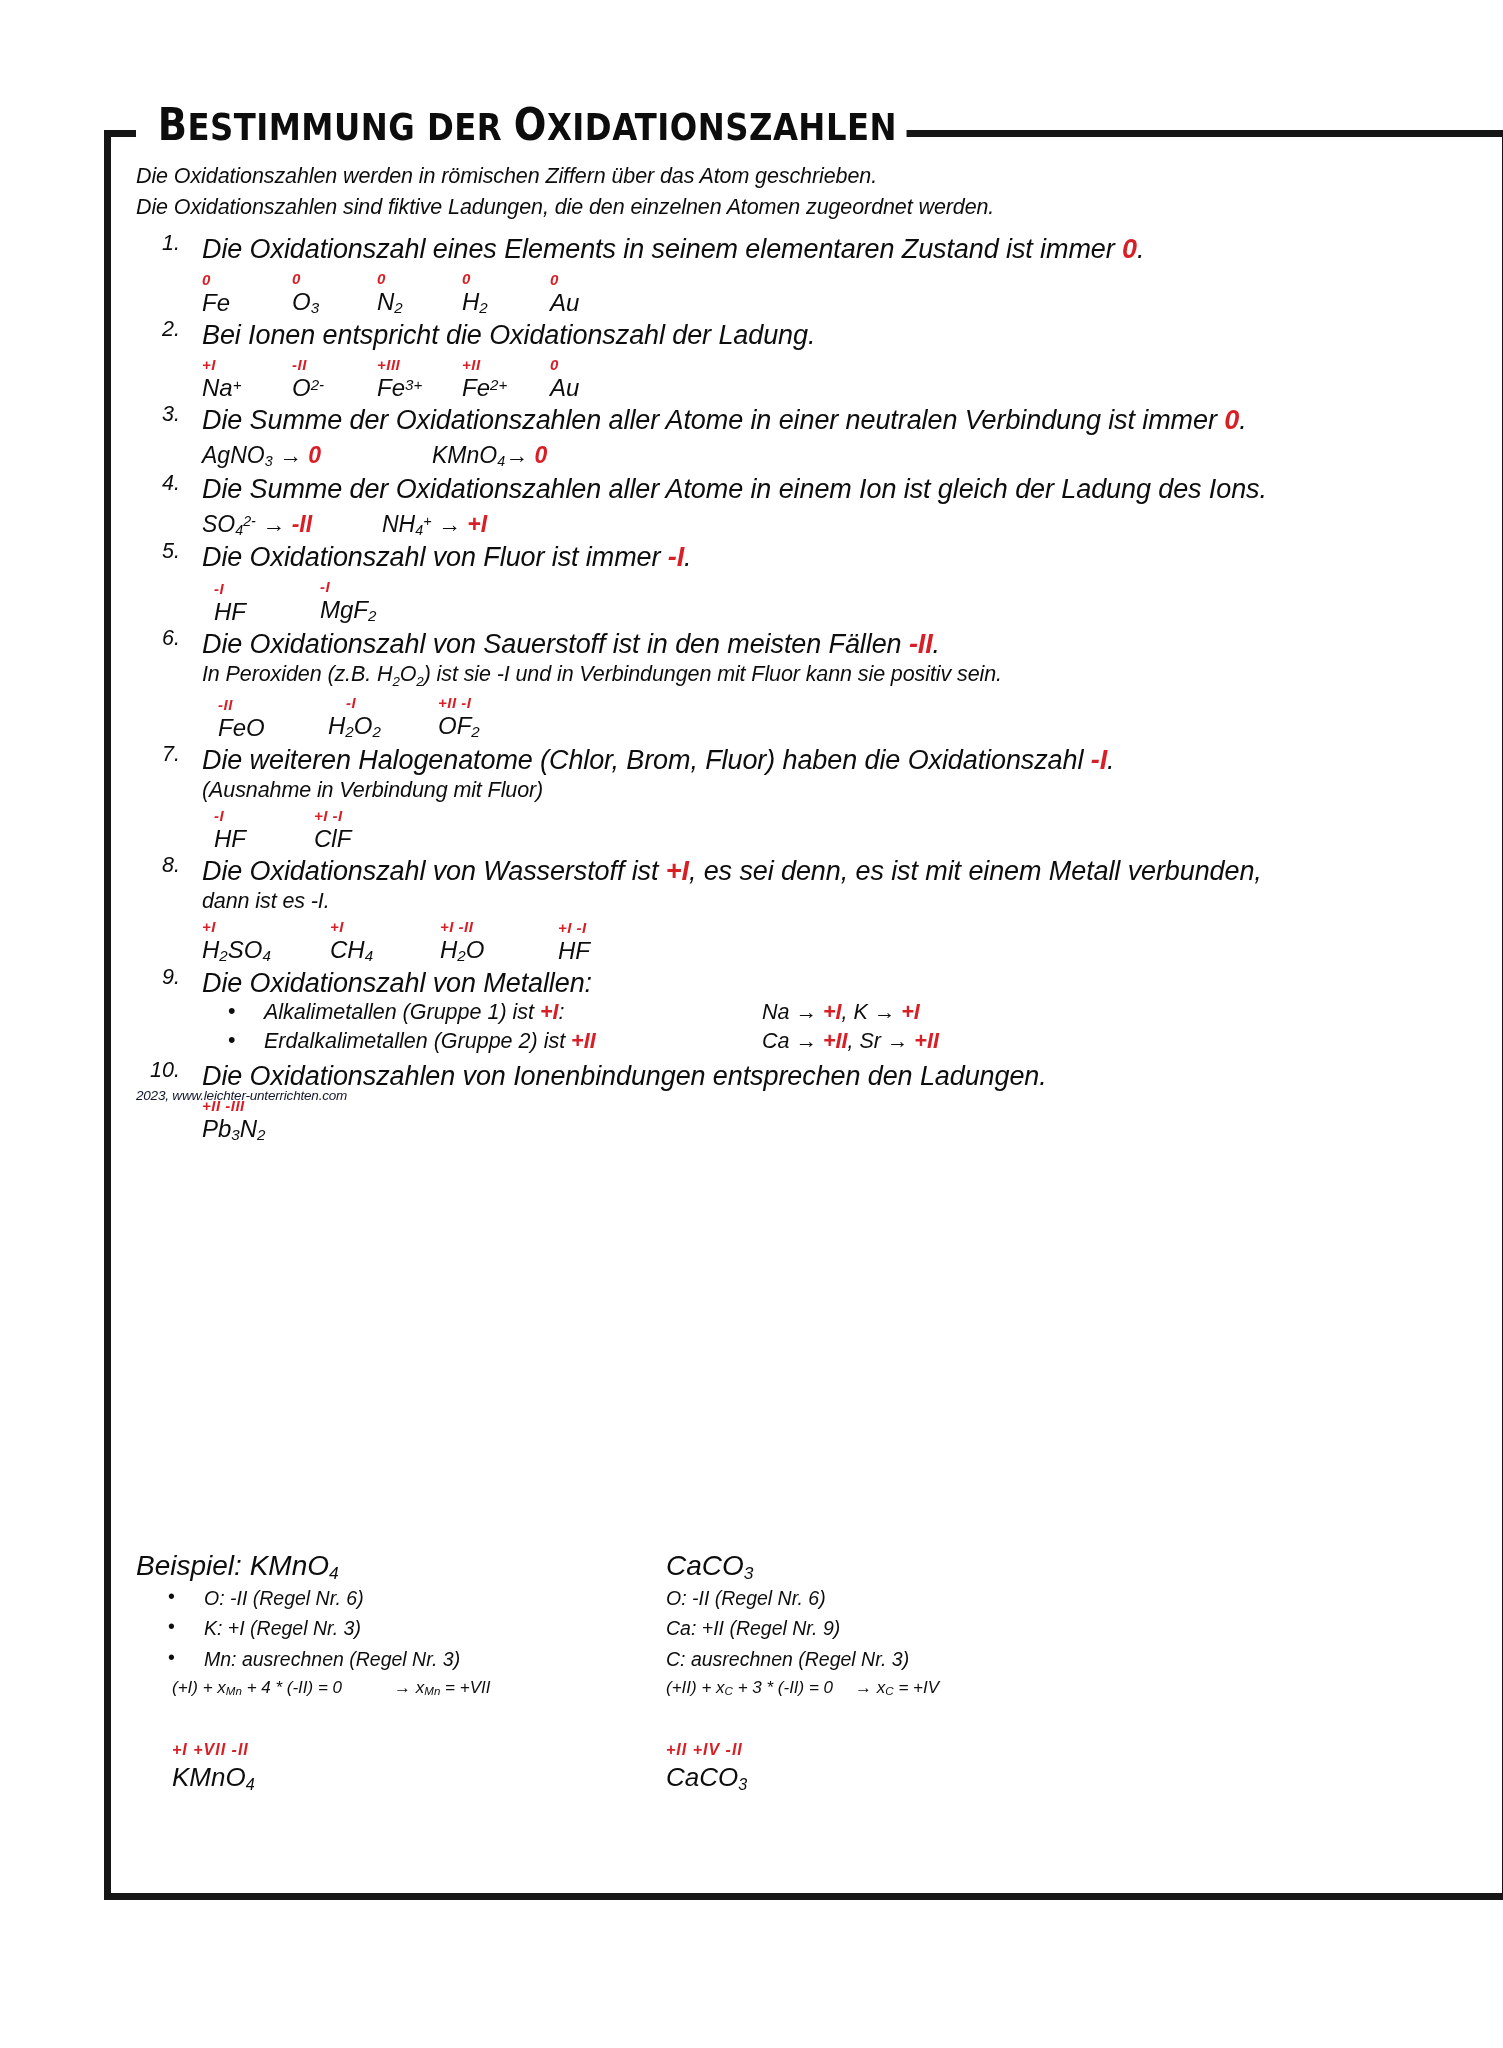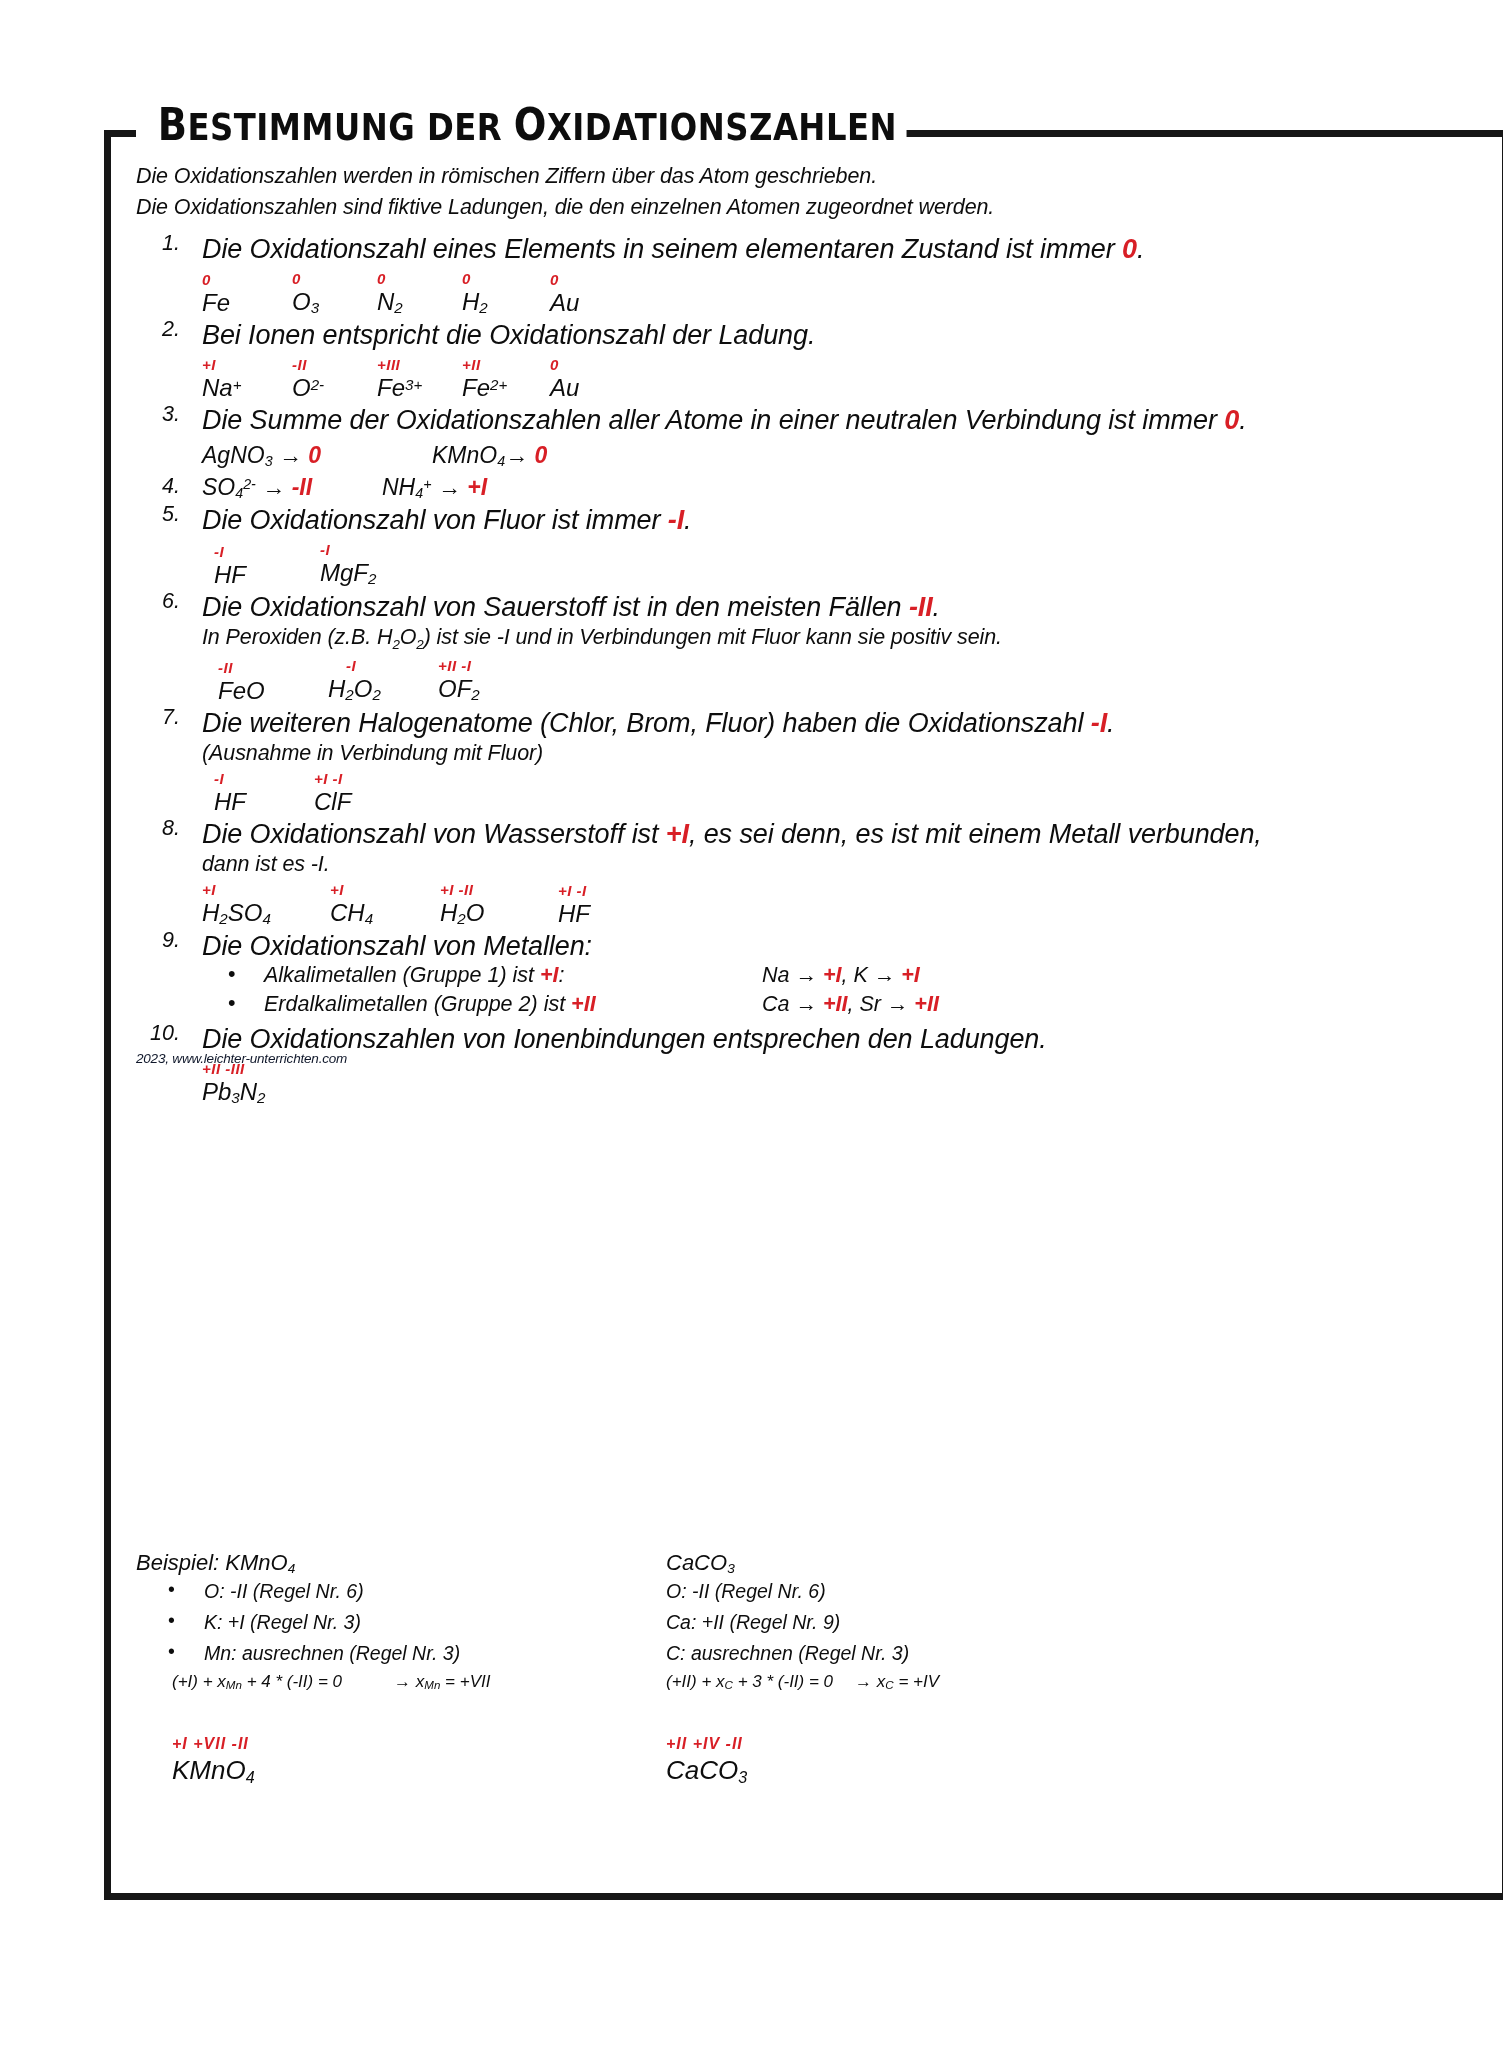--- a/index.html
+++ b/index.html
@@ -76,21 +76,21 @@
   ul.bul{list-style:none;margin:2px 0 0 0;padding:0;}
   ul.bul li{position:relative;padding-left:62px;margin-bottom:7px;font-size:21.5px;}
   ul.bul li .dot{position:absolute;left:26px;top:-1px;font-style:normal;}
   .bul-right{position:absolute;left:560px;top:0;white-space:nowrap;}
 
   
   .beispiel{position:absolute;left:0px;top:1386px;width:100%;font-style:italic;}
   .bsp-col{position:absolute;top:0;}
   .bsp-left{left:0px;width:520px;}
   .bsp-right{left:530px;width:560px;}
-  .bsp-head{font-size:22px;margin-bottom:6px;}
+  .bsp-head{font-size:28px;margin-bottom:6px;}
   .bsp-head sub{font-size:0.62em;vertical-align:-0.22em;}
   .bsp-list{list-style:none;margin:0;padding:0;}
   .bsp-list li{position:relative;font-size:19.5px;margin-bottom:11px;padding-left:68px;}
   .bsp-list li .dot{position:absolute;left:32px;top:-2px;font-style:normal;}
   .bsp-list.nodots li{padding-left:0;}
   .calc{font-size:17px;margin-top:-2px;white-space:nowrap;}
   .calc sub{font-size:0.68em;vertical-align:-0.2em;}
   .calc .arrow{display:inline-block;margin-left:52px;}
   .calc .arrow.tight{margin-left:22px;}
   .result{margin-top:44px;}
@@ -185,20 +185,21 @@
         <span class="num">3.</span>
         <div class="rule-text"><span>Die Summe der Oxidationszahlen aller Atome in einer neutralen Verbindung ist immer </span><span class="red">0</span><span>.</span></div>
         <div class="fx-row" style="margin-top:7px">
           <div class="inline-formula" style="width:230px">AgNO<sub>3</sub> <span>→</span> <span class="redn">0</span></div>
           <div class="inline-formula">KMnO<sub>4</sub><span>→</span> <span class="redn">0</span></div>
         </div>
       </li>
 
       <li>
         <span class="num">4.</span>
+        <div class="rule-text">Die Summe der Oxidationszahlen aller Atome in einem Ion ist gleich der Ladung des Ions.</div>
         <div class="fx-row" style="margin-top:7px">
           <div class="inline-formula" style="width:180px">SO<sub>4</sub><sup>2-</sup> <span>→</span> <span class="redn">-II</span></div>
           <div class="inline-formula">NH<sub>4</sub><sup>+</sup> <span>→</span> <span class="redn">+I</span></div>
         </div>
       </li>
 
       <li>
         <span class="num">5.</span>
         <div class="rule-text"><span>Die Oxidationszahl von Fluor ist immer </span><span class="red">-I</span><span>.</span></div>
         <div class="fx-row">

